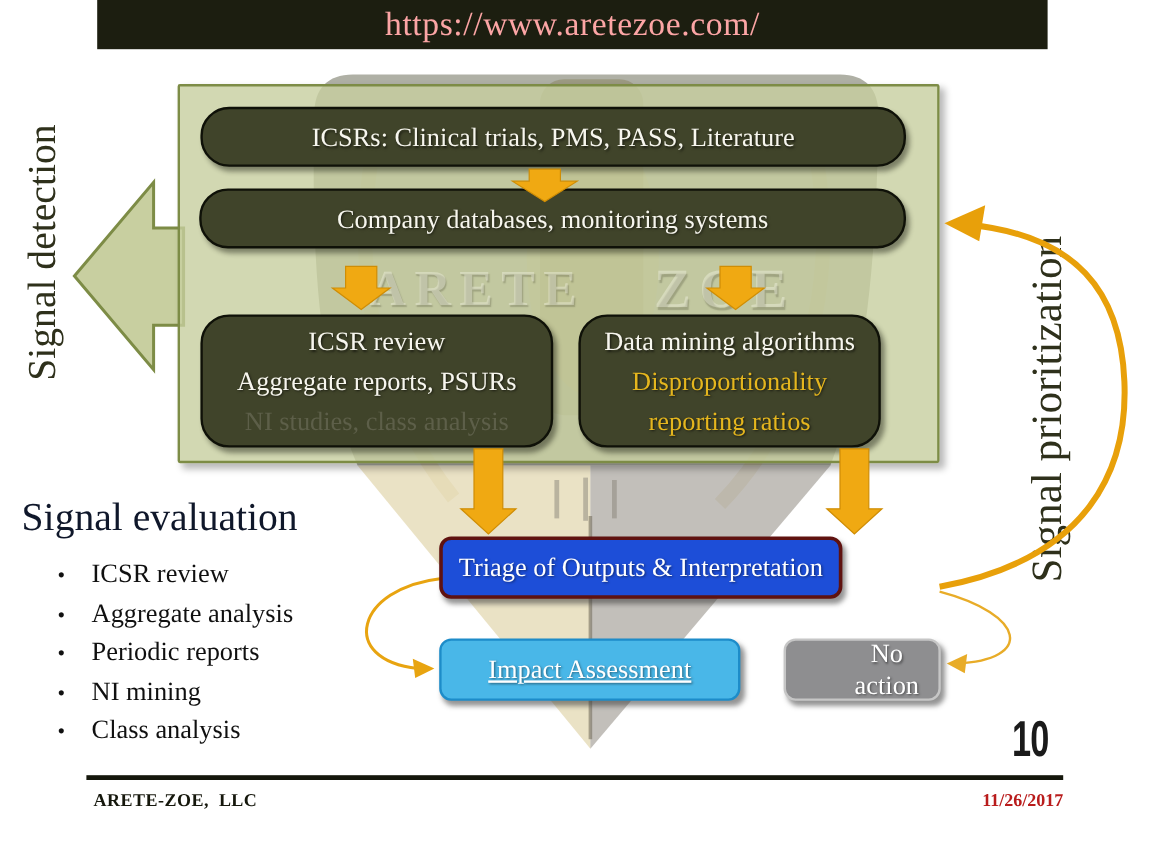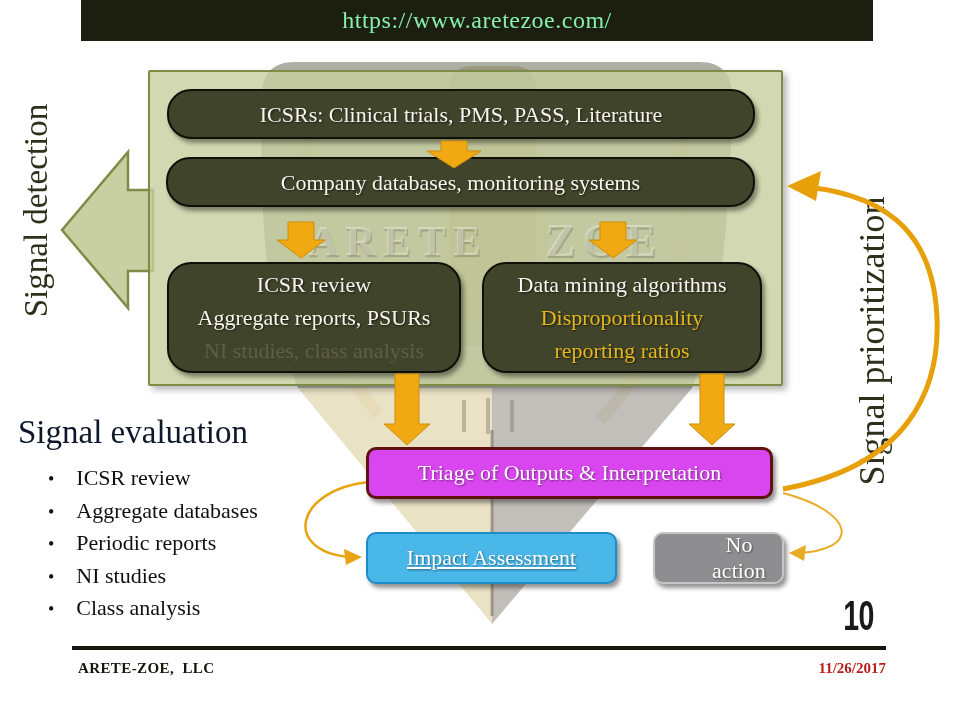--- a/index.html
+++ b/index.html
@@ -5,21 +5,21 @@
   html,body{margin:0;padding:0;background:#ffffff;}
   .slide{
     position:relative;width:960px;height:720px;background:#ffffff;overflow:hidden;
     font-family:"Liberation Serif", serif;
   }
   
   .topbar{
     position:absolute;left:81px;top:0;width:792px;height:41px;background:#1c1e10;
     display:flex;align-items:center;justify-content:center;z-index:6;
   }
-  .topbar .url{color:#86efac;font-size:24px;letter-spacing:.5px;}
+  .topbar .url{color:#fca5a5;font-size:28px;letter-spacing:.5px;}
   
   .wm{position:absolute;left:0;top:0;z-index:1;pointer-events:none;}
   .ghost-word{
     position:absolute;z-index:3;font-weight:bold;font-size:42px;letter-spacing:7px;
     color:rgba(246,246,234,0.38);text-shadow:1px 2px 1px rgba(70,70,45,0.28);
     pointer-events:none;
   }
   
   .shape-layer{position:absolute;left:0;top:0;z-index:2;pointer-events:none;}
   .gold-layer{position:absolute;left:0;top:0;z-index:4;pointer-events:none;}
@@ -33,30 +33,30 @@
   .dark-box{
     position:absolute;background:#40442a;border:2.5px solid #0f1108;border-radius:24px;
     color:#f7f6ee;display:flex;flex-direction:column;align-items:center;justify-content:center;
     text-align:center;font-size:22px;line-height:33px;z-index:3;box-sizing:border-box;
     box-shadow:3px 4px 4px rgba(20,22,10,0.45);
     text-shadow:1px 1px 2px rgba(0,0,0,0.6);
   }
   .box1{left:167px;top:89px;width:588px;height:50px;}
   .box2{left:166px;top:157px;width:589px;height:50px;}
   .box3{left:167px;top:262px;width:294px;height:111px;}
-  .box4{left:482px;top:262px;width:280px;height:111px;}
+  .box4{left:482px;top:262px;width:252px;height:111px;}
   .faded-line{color:#5d5f49;text-shadow:none;}
   .gold-line{color:#e5b61e;}
   
   .flow-box{
     position:absolute;z-index:5;display:flex;align-items:center;justify-content:center;
     color:#ffffff;font-size:22px;border-radius:10px;box-sizing:border-box;text-align:center;
     box-shadow:3px 4px 4px rgba(60,60,60,0.55);text-shadow:1px 1px 2px rgba(0,0,0,0.45);
   }
-  .triage{left:366px;top:447px;width:407px;height:52px;background:#d946ef;border:3px solid #5f1210;}
+  .triage{left:366px;top:447px;width:336px;height:52px;background:#1d4ed8;border:3px solid #5f1210;}
   .impact{left:366px;top:532px;width:251px;height:52px;background:#49b7e8;border:2.5px solid #1d8cc9;text-decoration:underline;}
   .no-action{left:653px;top:532px;width:131px;height:52px;background:#8e8e90;border:2.5px solid #c6c6c6;padding-left:41px;}
   
   .side-label{
     position:absolute;color:#2e301b;text-align:center;z-index:3;
     transform:rotate(-90deg);white-space:nowrap;
   }
   .label-left{left:-114px;top:192px;width:300px;font-size:33px;}
   .label-right{left:672px;top:320px;width:400px;font-size:36px;}
   
@@ -159,29 +159,29 @@
 
   <div class="eval">
     <h2 class="eval-title">Signal evaluation</h2>
     <ul>
       <li>
           <span class="dot">•</span>
           <span>ICSR review</span>
         </li>
       <li>
           <span class="dot">•</span>
-          <span>Aggregate databases</span>
+          <span>Aggregate analysis</span>
         </li>
       <li>
           <span class="dot">•</span>
           <span>Periodic reports</span>
         </li>
       <li>
           <span class="dot">•</span>
-          <span>NI studies</span>
+          <span>NI mining</span>
         </li>
       <li>
           <span class="dot">•</span>
           <span>Class analysis</span>
         </li>
     </ul>
   </div>
 
   <div class="page-number">10</div>
   <div class="footer-line"></div>

